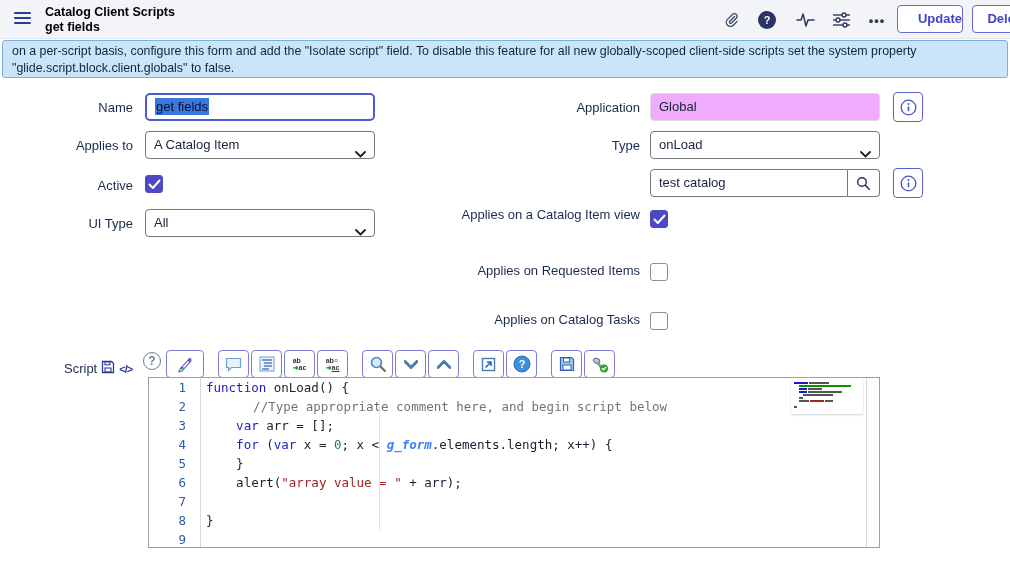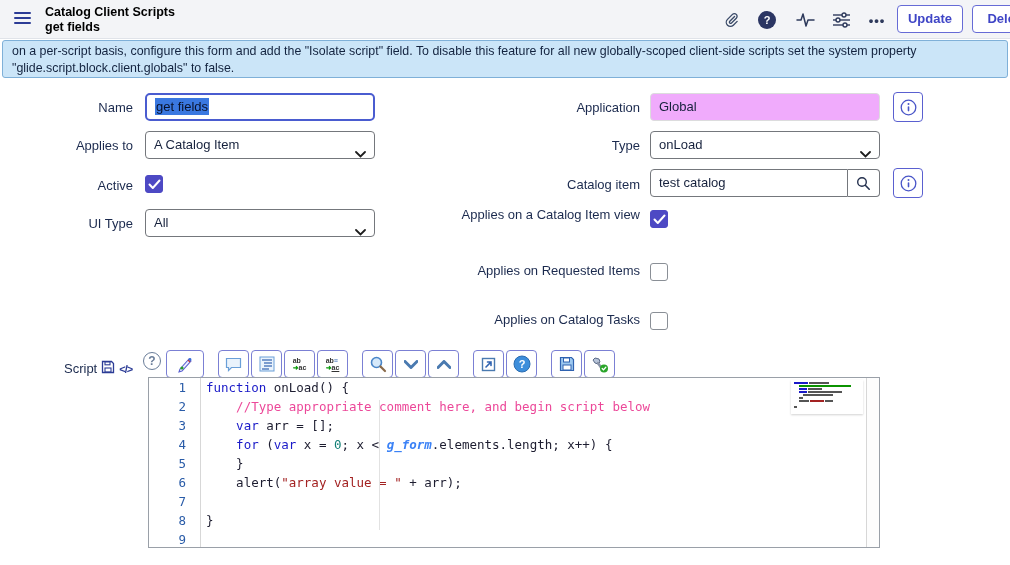--- a/index.html
+++ b/index.html
@@ -63,21 +63,21 @@
   
   .editor { position:absolute; left:148px; top:377px; width:732px; height:171px;
             border:1px solid #9aa0a8; background:#fff; font-family:"DejaVu Sans Mono",monospace;
             font-size:12.5px; overflow:hidden; }
   .gutter { position:absolute; left:0; top:0; width:52px; height:100%; background:#fff;
             border-right:1px solid #d7d7d7; }
   .lnum { text-align:right; padding-right:14px; color:#2a5ca8; line-height:19px; height:19px; }
   .codearea { position:absolute; left:57px; top:0; right:13px; height:100%; }
   .cline { white-space:pre; line-height:19px; height:19px; color:#1d1d30; }
   .tok-kw { color:#1a1ac8; }
-  .tok-cm { color:#ec4899; }
+  .tok-cm { color:#737373;margin-left:17px; }
   .tok-num { color:#117f76; }
   .tok-str { color:#a32222; }
   .tok-gf { color:#3b82f6; font-weight:bold; font-style:italic; }
   .tok-pl { color:#1d1d30; }
   .indent-guide { position:absolute; left:230px; top:22px; width:1px; height:130px; background:#e2e2e2; }
   .vscroll { position:absolute; right:0; top:0; width:13px; height:100%; background:#fdfdfd;
              border-left:1px solid #d7d7d7; cursor:pointer; }
   .minimap { position:absolute; right:16px; top:2px; width:72px; height:34px; background:#fff;
              box-shadow:0 1px 2px rgba(0,0,0,.18); padding:2px 3px; }
   .mm-row { height:2px; margin-bottom:1px; display:flex; gap:1px; }
@@ -124,21 +124,21 @@
             <circle cx="12" cy="3" r="2"></circle>
             <circle cx="6" cy="8" r="2"></circle>
             <circle cx="13" cy="13" r="2"></circle>
           </g>
         </svg>
     </div>
     <div class="hdr-ico" style="left:865px; color:#2e3a5c; font-weight:bold; font-size:13px; letter-spacing:1px;">
         <span>•••</span>
       </div>
 
-    <div class="btn" style="left:897px; width:66px;">Update</div>
+    <div class="btn" style="left:897px; width:66px;text-align:right;">Update</div>
     <div class="btn" style="left:972px; width:70px;">Delete</div>
   </div>
 
   <div class="banner">on a per-script basis, configure this form and add the "Isolate script" field. To disable this feature for all new globally-scoped client-side scripts set the system property "glide.script.block.client.globals" to false.</div>
 
   <div class="flabel" style="left:0; top:100px; width:133px;">Name</div>
   <div class="tinput focused" style="left:145px; top:93px; width:230px;"><span class="selhl">get fields</span></div>
 
   <div class="flabel" style="left:0; top:138px; width:133px;">Applies to</div>
   <div class="tselect" style="left:145px; top:131px; width:230px;">
@@ -174,21 +174,20 @@
   </div>
 
   <div class="flabel" style="left:440px; top:138px; width:200px;">Type</div>
   <div class="tselect" style="left:650px; top:131px; width:230px;">
     <span>onLoad</span>
     <span class="chev"><svg width="11" height="7" viewBox="0 0 11 7">
           <path d="M1 1l4.5 4.5L10 1" fill="none" stroke="#1d1d1d" stroke-width="1.8" stroke-linecap="round"></path>
         </svg></span>
   </div>
 
-  <div class="flabel" style="left:440px; top:177px; width:200px;">Catalog item</div>
   <div class="tinput" style="left:650px; top:169px; width:198px; border-radius:4px 0 0 4px;">test catalog</div>
   <div class="refbtn" style="left:848px; top:169px;">
     <svg width="15" height="15" viewBox="0 0 15 15">
         <circle cx="6" cy="6" r="4.3" fill="none" stroke="#24304e" stroke-width="1.4"></circle>
         <line x1="9.3" y1="9.3" x2="13.2" y2="13.2" stroke="#24304e" stroke-width="1.6" stroke-linecap="round"></line>
       </svg>
   </div>
   <div class="iconbtn" style="left:893px; top:168px;">
     <svg width="17" height="17" viewBox="0 0 17 17">
         <circle cx="8.5" cy="8.5" r="7.3" fill="none" stroke="#4955c8" stroke-width="1.3"></circle>

